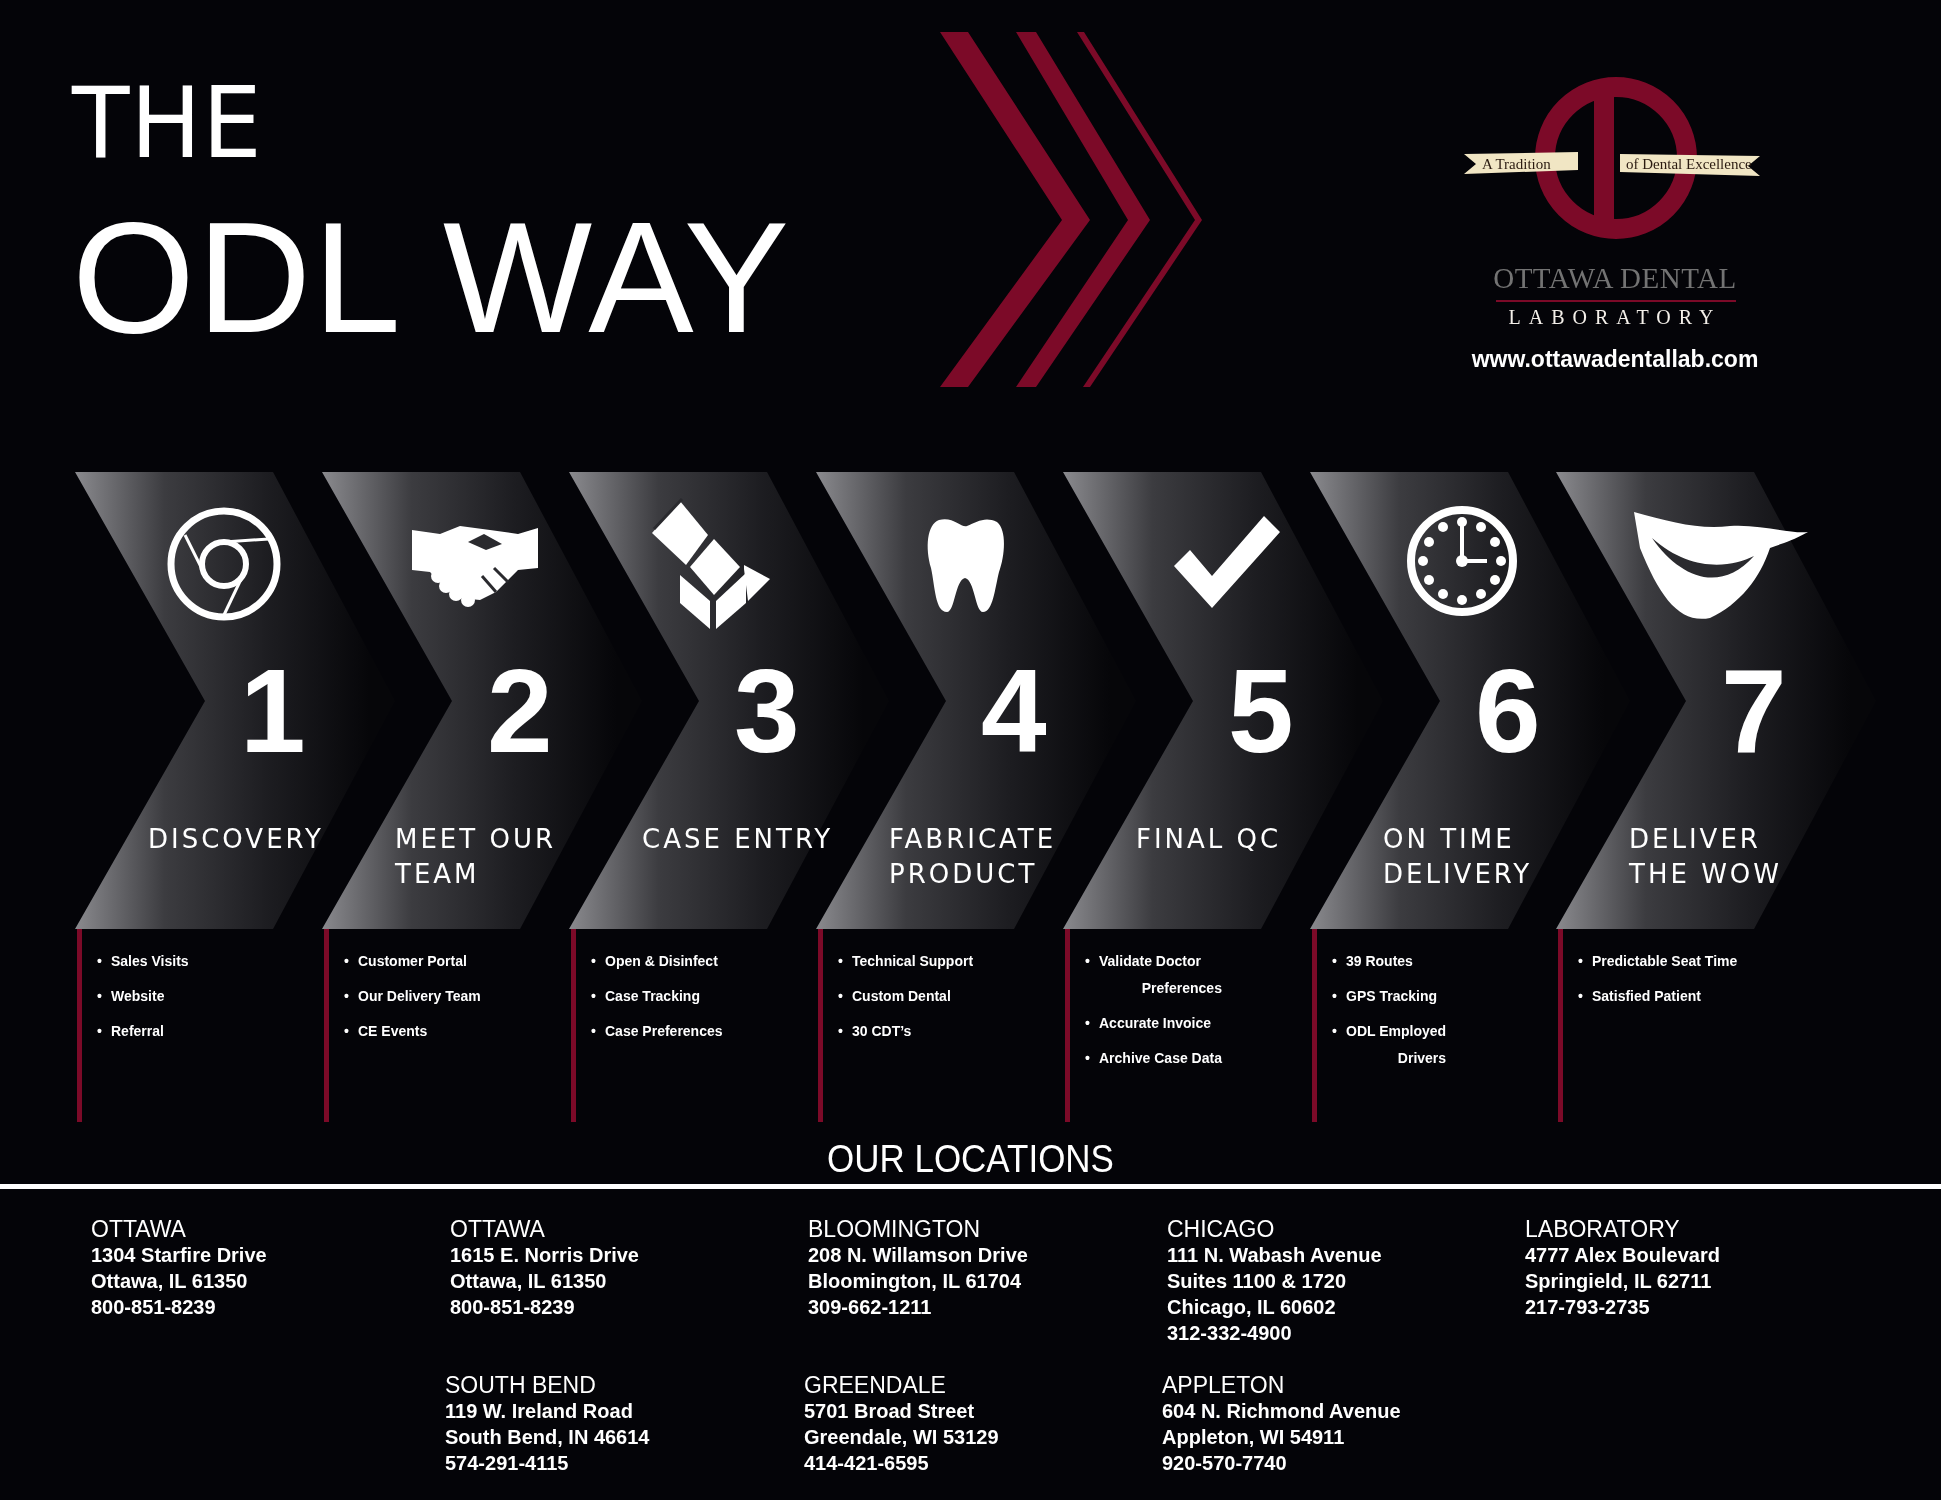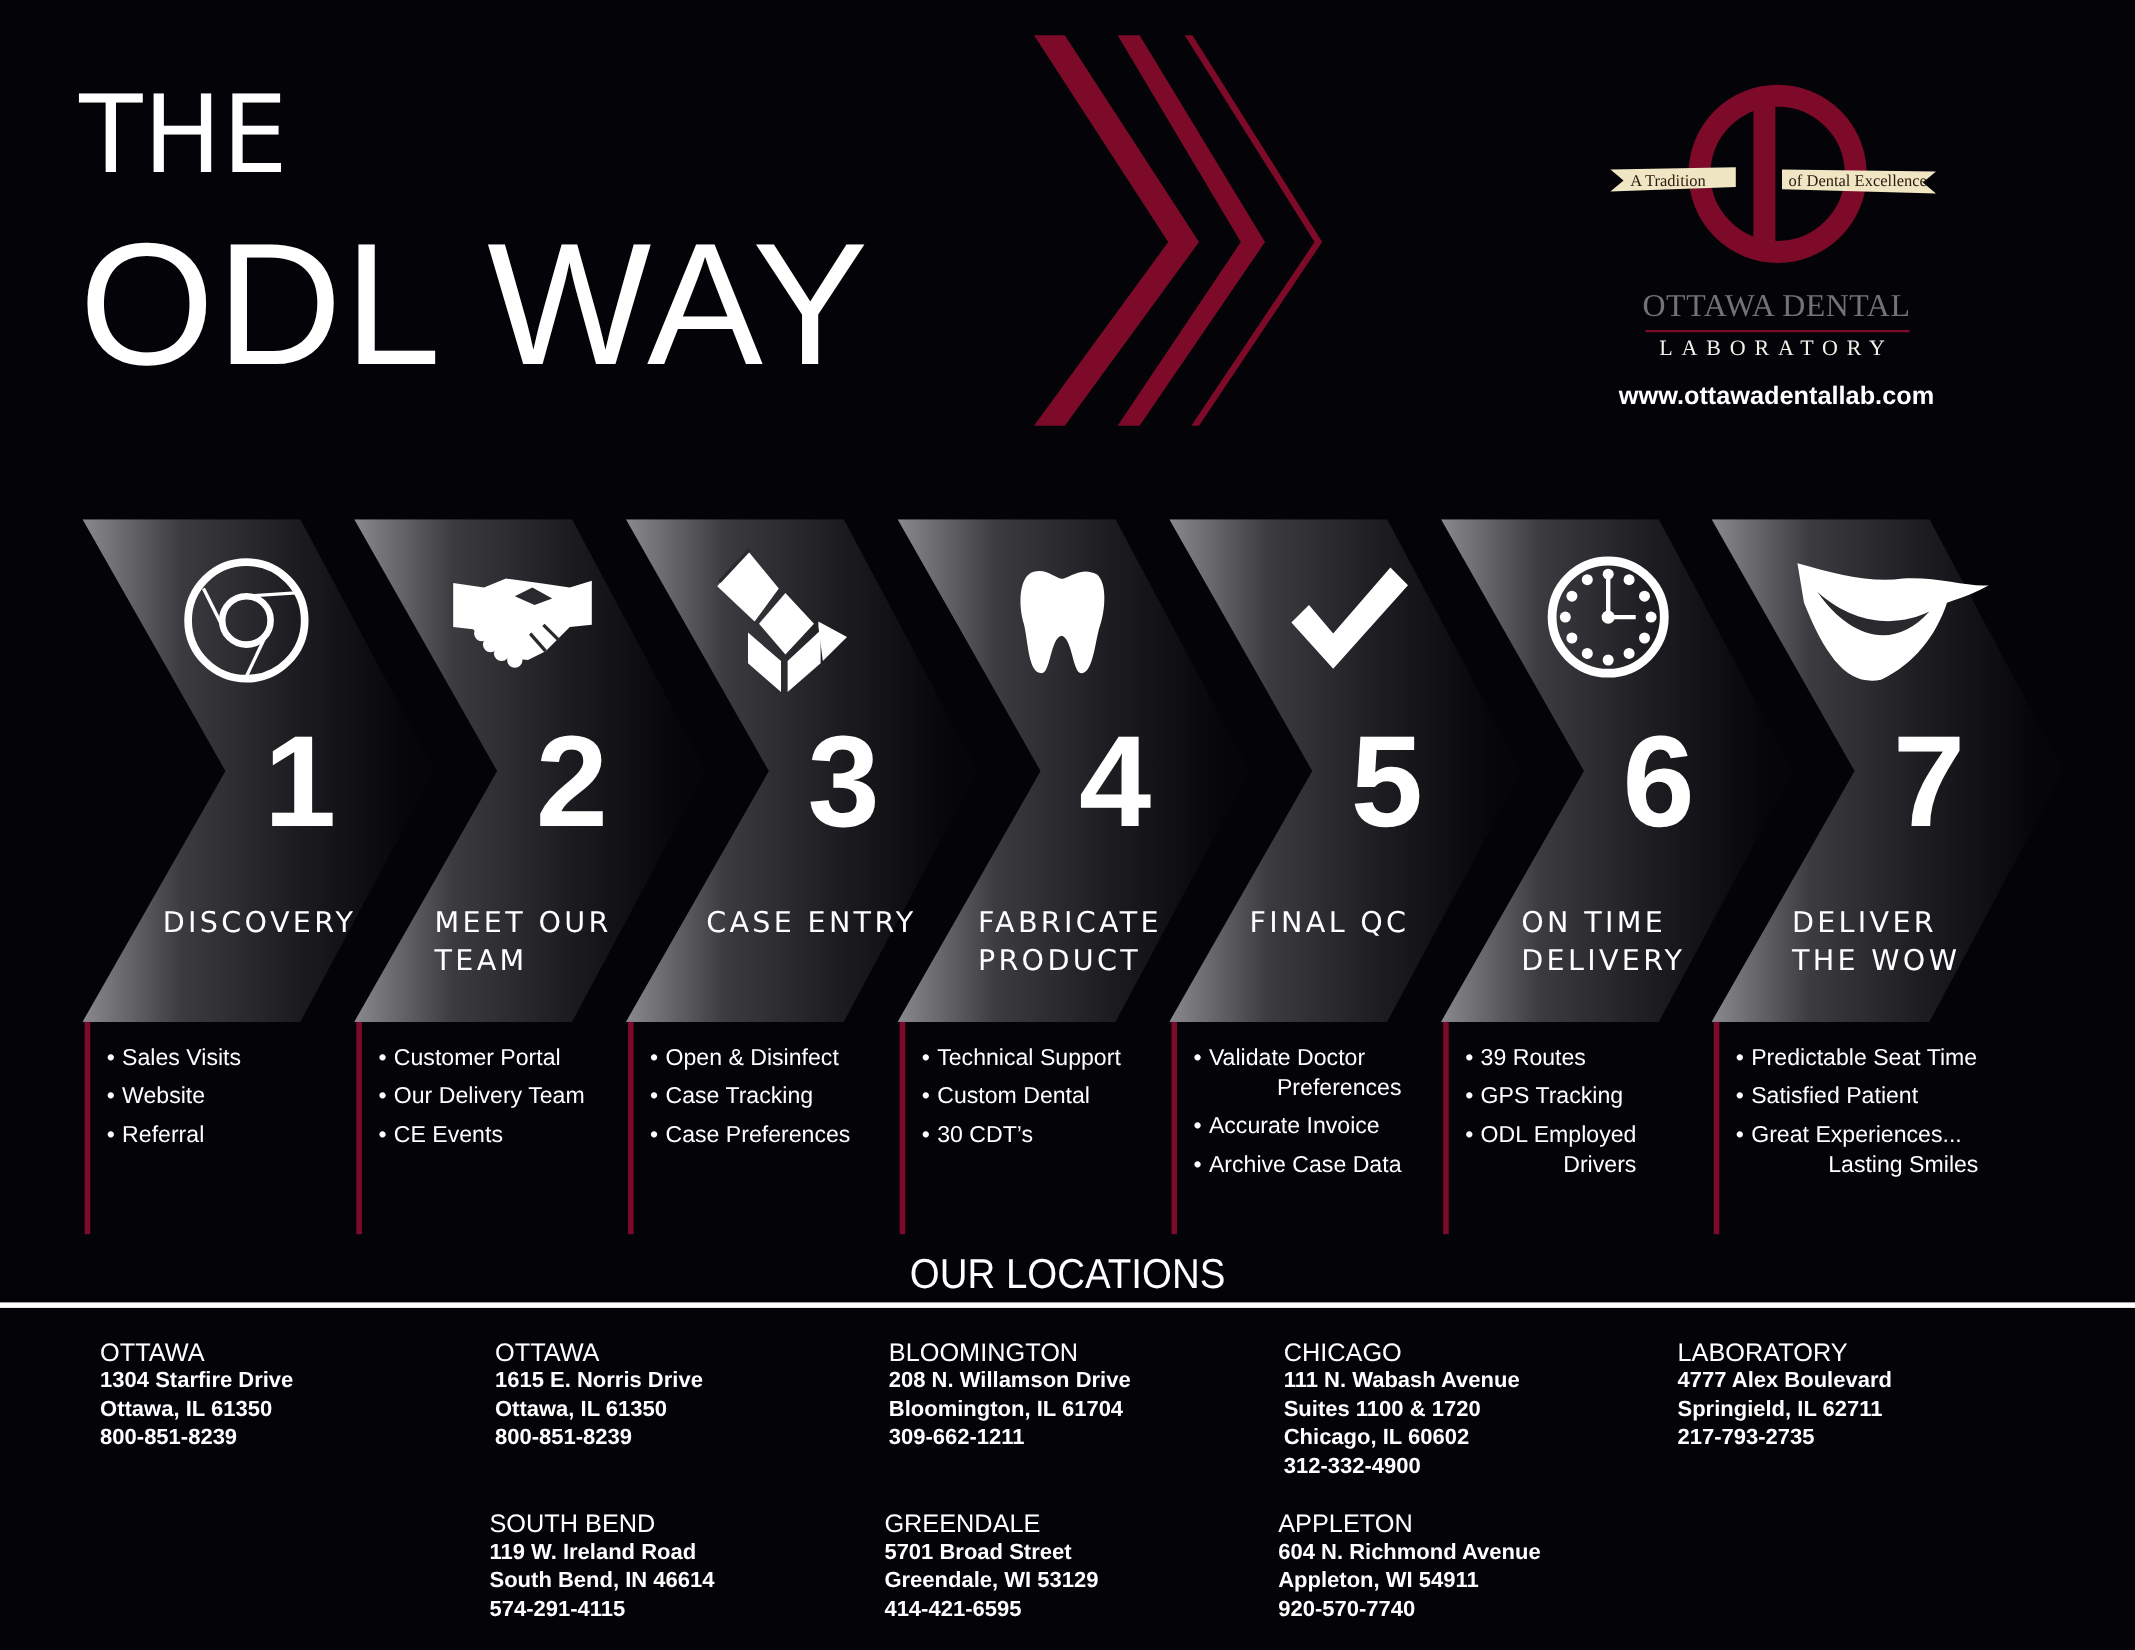--- a/index.html
+++ b/index.html
@@ -17,21 +17,21 @@
   .logo-rule{left:1496px;top:300px;width:240px;height:2px;background:#7c0a28;}
   .logo-sub{left:1460px;top:306px;width:310px;text-align:center;font-family:"Liberation Serif", serif;
        font-size:20px;letter-spacing:8px;color:#f4f0ea;}
   .logo-url{left:1440px;top:346px;width:350px;text-align:center;font-size:23px;font-weight:bold;}
   .chev{position:absolute;top:472px;}
   .step-icon{position:absolute;}
   .step-num{position:absolute;font-size:118px;font-weight:bold;line-height:1;}
   .step-label{position:absolute;font-size:28px;letter-spacing:3px;line-height:35px;font-weight:normal;
        font-family:"DejaVu Sans", sans-serif;font-size:26px;}
   .col-line{position:absolute;top:929px;width:5px;height:193px;background:#7c0a28;}
-  .bullets{position:absolute;top:948px;margin:0;padding:0;list-style:none;font-size:21px;line-height:27px;}
+  .bullets{position:absolute;top:948px;margin:0;padding:0;list-style:none;font-size:14px;line-height:27px;font-weight:bold;}
   .bullets li{margin-bottom:8px;}
   .bullets li .dot{display:inline-block;width:14px;}
   .bullets li .cont{display:block;padding-left:14px;text-align:right;}
   .loc-title{left:0;width:1941px;top:1138px;text-align:center;font-size:38px;font-weight:normal;
        transform:scaleX(0.92);}
   .loc-rule{left:0;top:1184px;width:1941px;height:5px;background:#fff;}
   .loc{position:absolute;width:340px;text-align:left;}
   .loc .city{font-size:23px;font-weight:normal;line-height:26px;}
   .loc .line{font-size:20px;font-weight:bold;line-height:26px;}
 </style>
@@ -274,21 +274,20 @@
         </svg></div>
       <div class="step-num" style="left:1721px;top:652px">7</div>
       <div class="step-label" style="left:1629px;top:822px">
         <div>DELIVER</div>
         <div>THE WOW</div>
       </div>
       <div class="col-line" style="left:1558px"></div>
       <ul class="bullets" style="left: 1578px;">
         <li><span class="dot">•</span><span>Predictable Seat Time</span></li>
         <li><span class="dot">•</span><span>Satisfied Patient</span></li>
-        <li><span class="dot">•</span><span>Great Experiences...</span><span class="cont" style="padding-left:84px">Lasting Smiles</span></li>
       </ul>
     </div>
   </div>
 
 <div class="abs loc-title">OUR LOCATIONS</div>
 <div class="abs loc-rule"></div>
 <div id="locs">
     <div class="loc" style="left: 91px; top: 1216px;">
       <div class="city">OTTAWA</div>
       <div class="line">1304 Starfire Drive</div>

